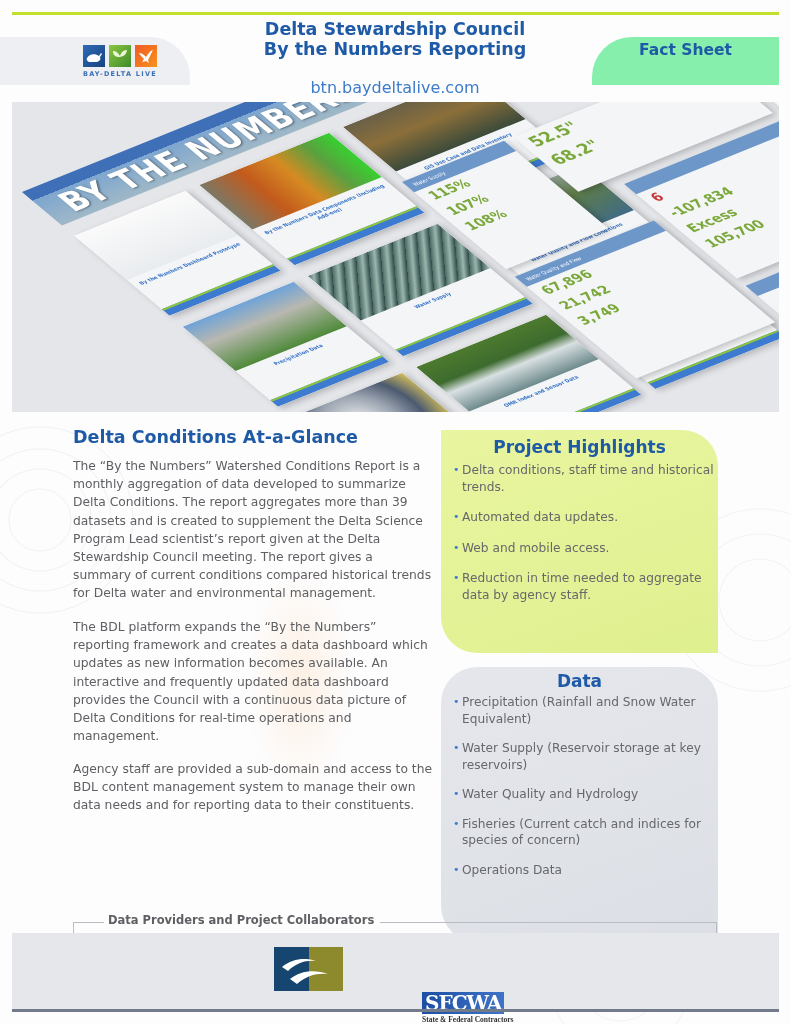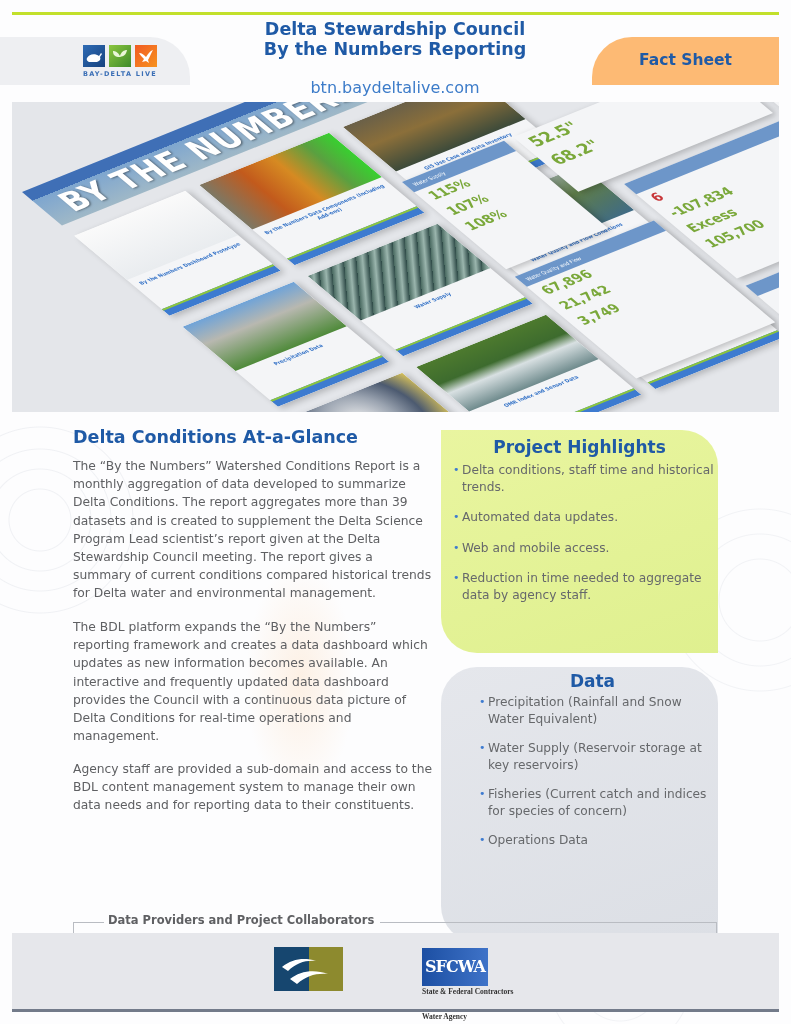--- a/index.html
+++ b/index.html
@@ -41,23 +41,23 @@
   .header-title {
     position: absolute; left: 230px; top: 19px; width: 330px; text-align: center;
     color: #1f5aa6; font-weight: bold; font-size: 17.5px; line-height: 20px;
   }
   .header-url {
     position: absolute; left: 230px; top: 78px; width: 330px; text-align: center;
     color: #3d7cc9; font-size: 16px;
   }
   .factsheet-tab {
     position: absolute; left: 592px; top: 37px; width: 187px; height: 48px;
-    background: #fdba74; border-radius: 40px 0 0 0;
+    background: #86efac; border-radius: 40px 0 0 0;
     text-align: center; color: #1f5aa6; font-weight: bold; font-size: 15.5px; line-height: 19px;
-    padding-top: 14px;
+    padding-top: 4px;
   }
   .factsheet-tab .draft { font-style: italic; font-weight: bold; display:block;margin-top:48px; }
 
   
   .hero {
     position: absolute; left: 12px; top: 102px; width: 767px; height: 310px;
     background: #e4e6ea; overflow: hidden;
   }
   .hero .board {
     position: absolute; transform-origin: 0 0;
@@ -111,21 +111,20 @@
   }
   .bullets { list-style: none; margin: 5px 0 0 12px; }
   .bullets li {
     font-size: 12.2px; line-height: 16.5px; color: #66686b; position: relative; padding-left: 9px; margin-bottom: 14px;
   }
   .bullets li::before { content: "•"; position: absolute; left: 0; top: 0; color: #3d7bd0; font-size: 11px; }
   .data-box {
     position: absolute; left: 441px; top: 667px; width: 277px; height: 275px;
     background: linear-gradient(160deg,#e5e7ec,#dcdfe5);
     border-radius: 36px 36px 0 36px;
-    padding-left: 26px;
   }
   .data-box .box-title { margin-top: 4px; }
   .data-box .bullets { margin-top: 3px; }
   .data-box .bullets li { margin-bottom: 13px; }
 
   .providers-frame {
     position: absolute; left: 73px; top: 922px; width: 644px; height: 16px;
     border-top: 1px solid #b9bcc2; border-left: 1px solid #b9bcc2; border-right: 1px solid #b9bcc2;
   }
   .providers-label {
@@ -142,22 +141,23 @@
     position: absolute; left: 274px; top: 947px; width: 69px; height: 44px; display:flex;
   }
   .dsc-logo .l { width: 50%; height: 100%; background: #16466f; }
   .dsc-logo .r { width: 50%; height: 100%; background: #8d8a2e; }
   .dsc-logo svg { position: absolute; left: 0; top: 0; }
   .sfcwa {
     position: absolute; left: 422px; top: 948px;
   }
   .sfcwa .mark {
     display: inline-block; background: linear-gradient(90deg,#1c4fa3,#3f73c8); color: #fff;
-    font-family: "DejaVu Serif", "Liberation Serif", serif; font-size: 16px; font-weight: bold; line-height: 22px; padding: 8px 3px;
+    font-family: "DejaVu Serif", "Liberation Serif", serif; font-size: 20px; font-weight: bold; line-height: 22px; padding: 0 3px;
     letter-spacing: -1px;
+    margin-top: 44px;
   }
   .sfcwa .sub {
     font-family: "Liberation Serif", "DejaVu Serif", serif; font-size: 7.5px; font-weight: bold; color: #333; line-height: 8.5px; margin-top: 2px;
   }
 </style>
 </head>
 <body>
 
 <div class="topo"></div>
 
@@ -297,20 +297,21 @@
     <li>Web and mobile access.</li>
     <li>Reduction in time needed to aggregate data by agency staff.</li>
   </ul>
 </div>
 
 <div class="data-box">
   <div class="box-title">Data</div>
   <ul class="bullets">
     <li>Precipitation (Rainfall and Snow Water Equivalent)</li>
     <li>Water Supply (Reservoir storage at key reservoirs)</li>
+    <li>Water Quality and Hydrology</li>
     <li>Fisheries (Current catch and indices for species of concern)</li>
     <li>Operations Data</li>
   </ul>
 </div>
 
 <div class="providers-frame"></div>
 <div class="providers-label">Data Providers and Project Collaborators</div>
 <div class="footer-band"></div>
 
 <div class="dsc-logo">

